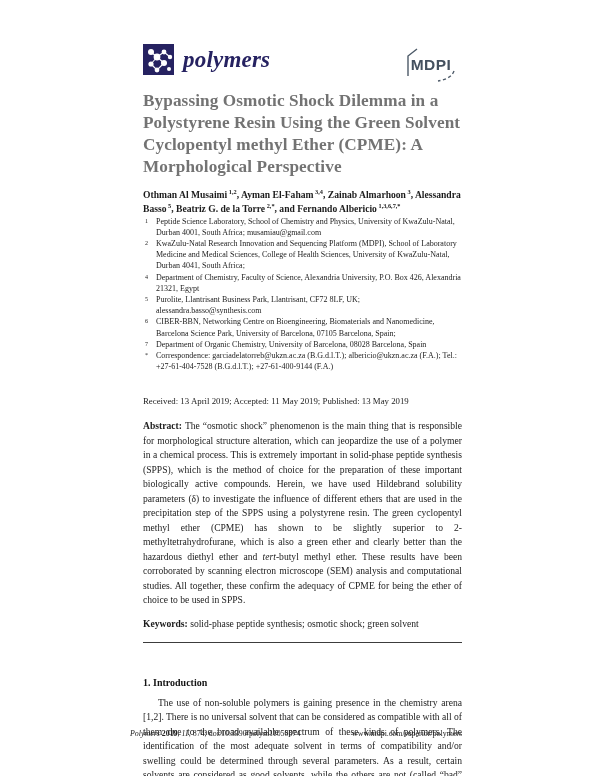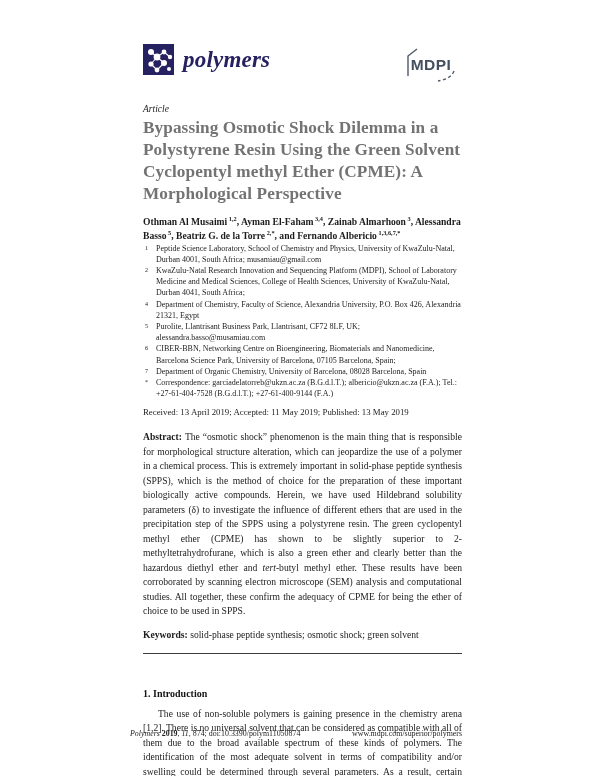--- a/index.html
+++ b/index.html
@@ -26,21 +26,21 @@
   .article-type{margin-top:17px;font-size:9.5px;font-style:italic;color:#222;}
   .title{
     margin-top:3px;font-size:17.2px;font-weight:bold;line-height:1.27;
     color:#737373;letter-spacing:.1px;
   }
   .authors{margin-top:11px;font-size:9.6px;font-weight:bold;line-height:1.3;color:#1b1b1b;}
   .authors sup{font-size:6.3px;font-weight:bold;}
   .affs{font-size:8px;line-height:1.4;color:#1c1c1c;}
   .aff{position:relative;padding-left:13px;}
   .aff-marker{position:absolute;left:2px;top:1px;font-size:6px;}
-  .dates{margin-top:8px;font-size:8.8px;color:#1c1c1c;}
+  .dates{margin-top:24px;font-size:8.8px;color:#1c1c1c;}
 
   .abstract{margin-top:13px;font-size:9.6px;line-height:1.51;text-align:justify;color:#1b1b1b;}
   .keywords{margin-top:10px;font-size:9.6px;color:#1b1b1b;}
   .rule{margin-top:13px;border:0;border-top:1px solid #3c3c3c;height:0;}
 
   .section-heading{margin-top:21px;font-size:10px;font-weight:bold;color:#141414;}
   .body-para{
     margin-top:8px;font-size:9.6px;line-height:1.51;text-align:justify;
     text-indent:15px;color:#1b1b1b;
   }
@@ -84,31 +84,30 @@
         <span class="journal-name">polymers</span>
       </div>
 
       <svg class="mdpi" viewBox="0 0 62 42" xmlns="http://www.w3.org/2000/svg">
         <polyline points="8,31 8,11 17,4" fill="none" stroke="#4d5a68" stroke-width="1.4"></polyline>
         <path d="M54,26 q-3,8 -16,10" fill="none" stroke="#4d5a68" stroke-width="1.4" stroke-dasharray="3.2,2.6"></path>
         <text x="31" y="25" text-anchor="middle" font-family="Liberation Sans, sans-serif" font-size="15.5" font-weight="bold" letter-spacing="0.5" fill="#44505e">MDPI</text>
       </svg>
     </div>
 
-    <div class="article-type">Article</div>
 
     <h1 class="title" style="margin:3px 0 0 0;">Bypassing Osmotic Shock Dilemma in a Polystyrene Resin Using the Green Solvent Cyclopentyl methyl Ether (CPME): A Morphological Perspective</h1>
 
     <div class="authors"><span>Othman Al Musaimi</span><sup>&nbsp;1,2</sup>, <span>Ayman El-Faham</span><sup>&nbsp;3,4</sup>, <span>Zainab Almarhoon</span><sup>&nbsp;3</sup>, <span>Alessandra Basso</span><sup>&nbsp;5</sup>, <span>Beatriz G. de la Torre</span><sup>&nbsp;2,*</sup>, and <span>Fernando Albericio</span><sup>&nbsp;1,3,6,7,*</sup></div>
 
     <div class="affs">
         <div class="aff"><sup class="aff-marker">1</sup><span>Peptide Science Laboratory, School of Chemistry and Physics, University of KwaZulu-Natal, Durban 4001, South Africa; musamiau@gmail.com</span></div>
         <div class="aff"><sup class="aff-marker">2</sup><span>KwaZulu-Natal Research Innovation and Sequencing Platform (MDPI), School of Laboratory Medicine and Medical Sciences, College of Health Sciences, University of KwaZulu-Natal, Durban 4041, South Africa;</span></div>
         <div class="aff"><sup class="aff-marker">4</sup><span>Department of Chemistry, Faculty of Science, Alexandria University, P.O. Box 426, Alexandria 21321, Egypt</span></div>
-        <div class="aff"><sup class="aff-marker">5</sup><span>Purolite, Llantrisant Business Park, Llantrisant, CF72 8LF, UK; alessandra.basso@musamiau.com</span></div>
+        <div class="aff"><sup class="aff-marker">5</sup><span>Purolite, Llantrisant Business Park, Llantrisant, CF72 8LF, UK; alessandra.basso@synthesis.com</span></div>
         <div class="aff"><sup class="aff-marker">6</sup><span>CIBER-BBN, Networking Centre on Bioengineering, Biomaterials and Nanomedicine, Barcelona Science Park, University of Barcelona, 07105 Barcelona, Spain;</span></div>
         <div class="aff"><sup class="aff-marker">7</sup><span>Department of Organic Chemistry, University of Barcelona, 08028 Barcelona, Spain</span></div>
         <div class="aff"><sup class="aff-marker">*</sup><span>Correspondence: garciadelatorreb@ukzn.ac.za (B.G.d.l.T.); albericio@ukzn.ac.za (F.A.); Tel.: +27-61-404-7528 (B.G.d.l.T.); +27-61-400-9144 (F.A.)</span></div>
       </div>
 
     <div class="dates">Received: 13 April 2019; Accepted: 11 May 2019; Published: 13 May 2019</div>
 
     <p class="abstract" style="margin:13px 0 0 0;"><span class="b">Abstract: </span><span>The “osmotic shock” phenomenon is the main thing that is responsible for morphological structure alteration, which can jeopardize the use of a polymer in a chemical process. This is extremely important in solid-phase peptide synthesis (SPPS), which is the method of choice for the preparation of these important biologically active compounds. Herein, we have used Hildebrand solubility parameters (δ) to investigate the influence of different ethers that are used in the precipitation step of the SPPS using a polystyrene resin. The green cyclopentyl methyl ether (CPME) has shown to be slightly superior to 2-methyltetrahydrofurane, which is also a green ether and clearly better than the hazardous diethyl ether and </span><span class="i">tert</span><span>-butyl methyl ether. These results have been corroborated by scanning electron microscope (SEM) analysis and computational studies. All together, these confirm the adequacy of CPME for being the ether of choice to be used in SPPS.</span></p>
 
     <p class="keywords" style="margin:10px 0 0 0;"><span class="b">Keywords: </span><span>solid-phase peptide synthesis; osmotic shock; green solvent</span></p>

